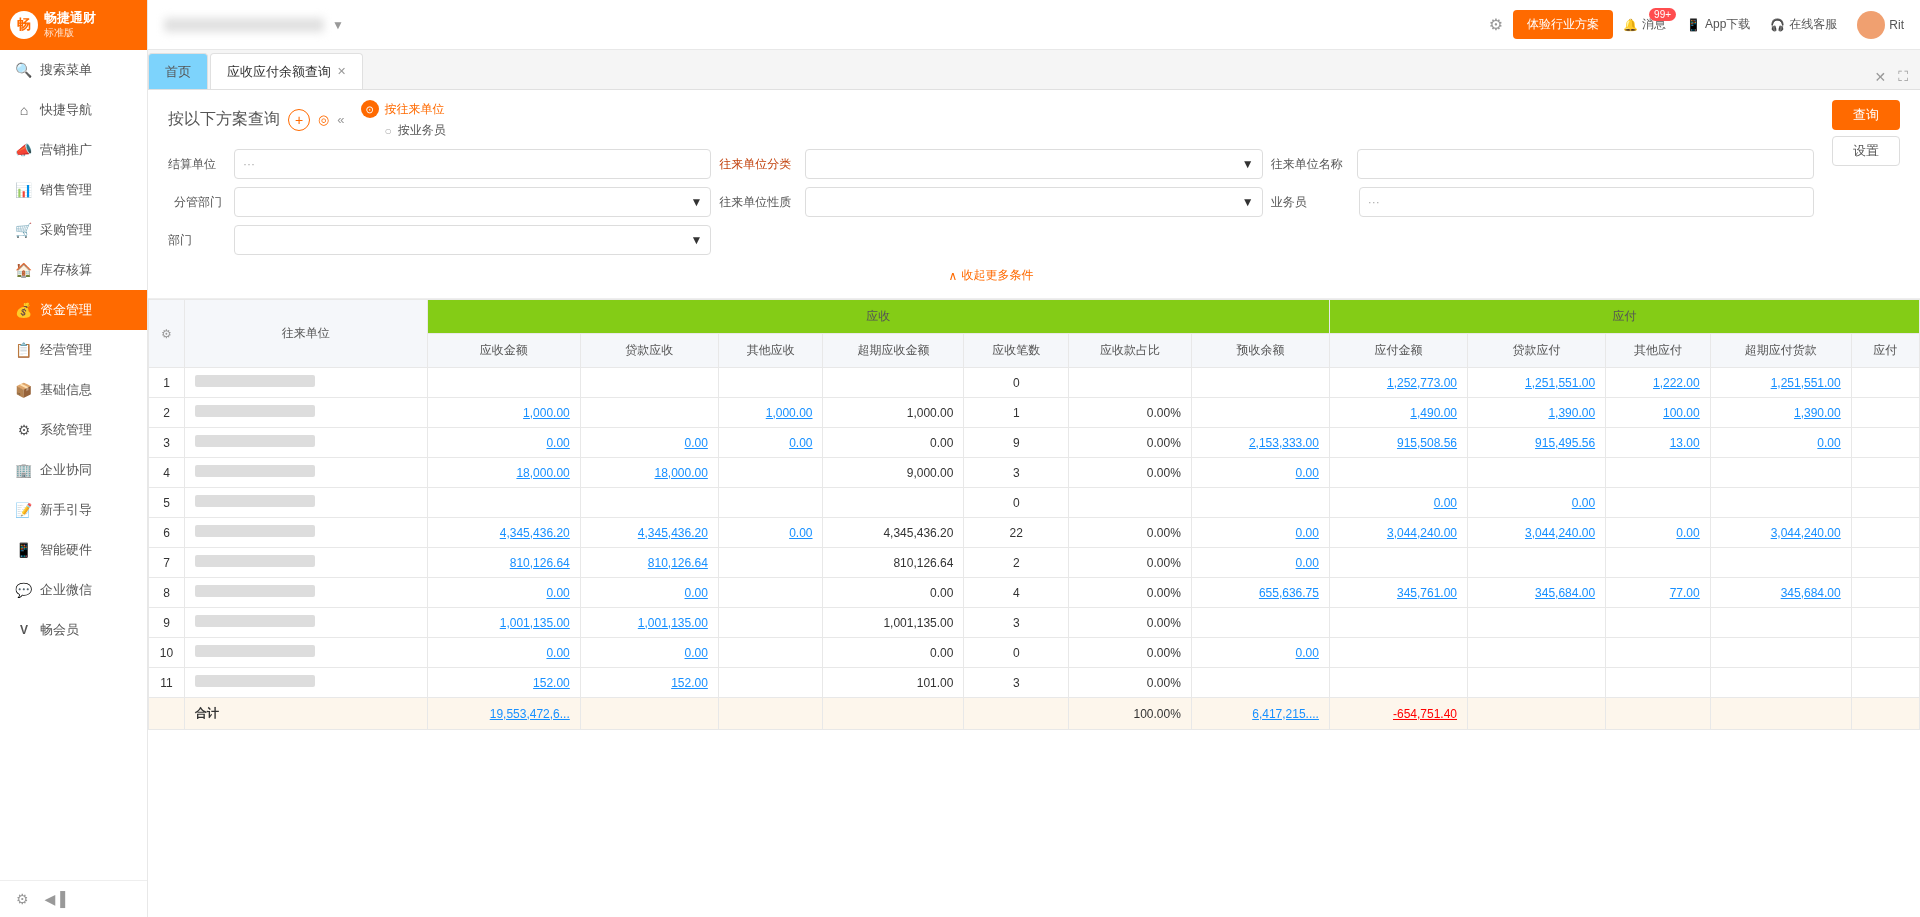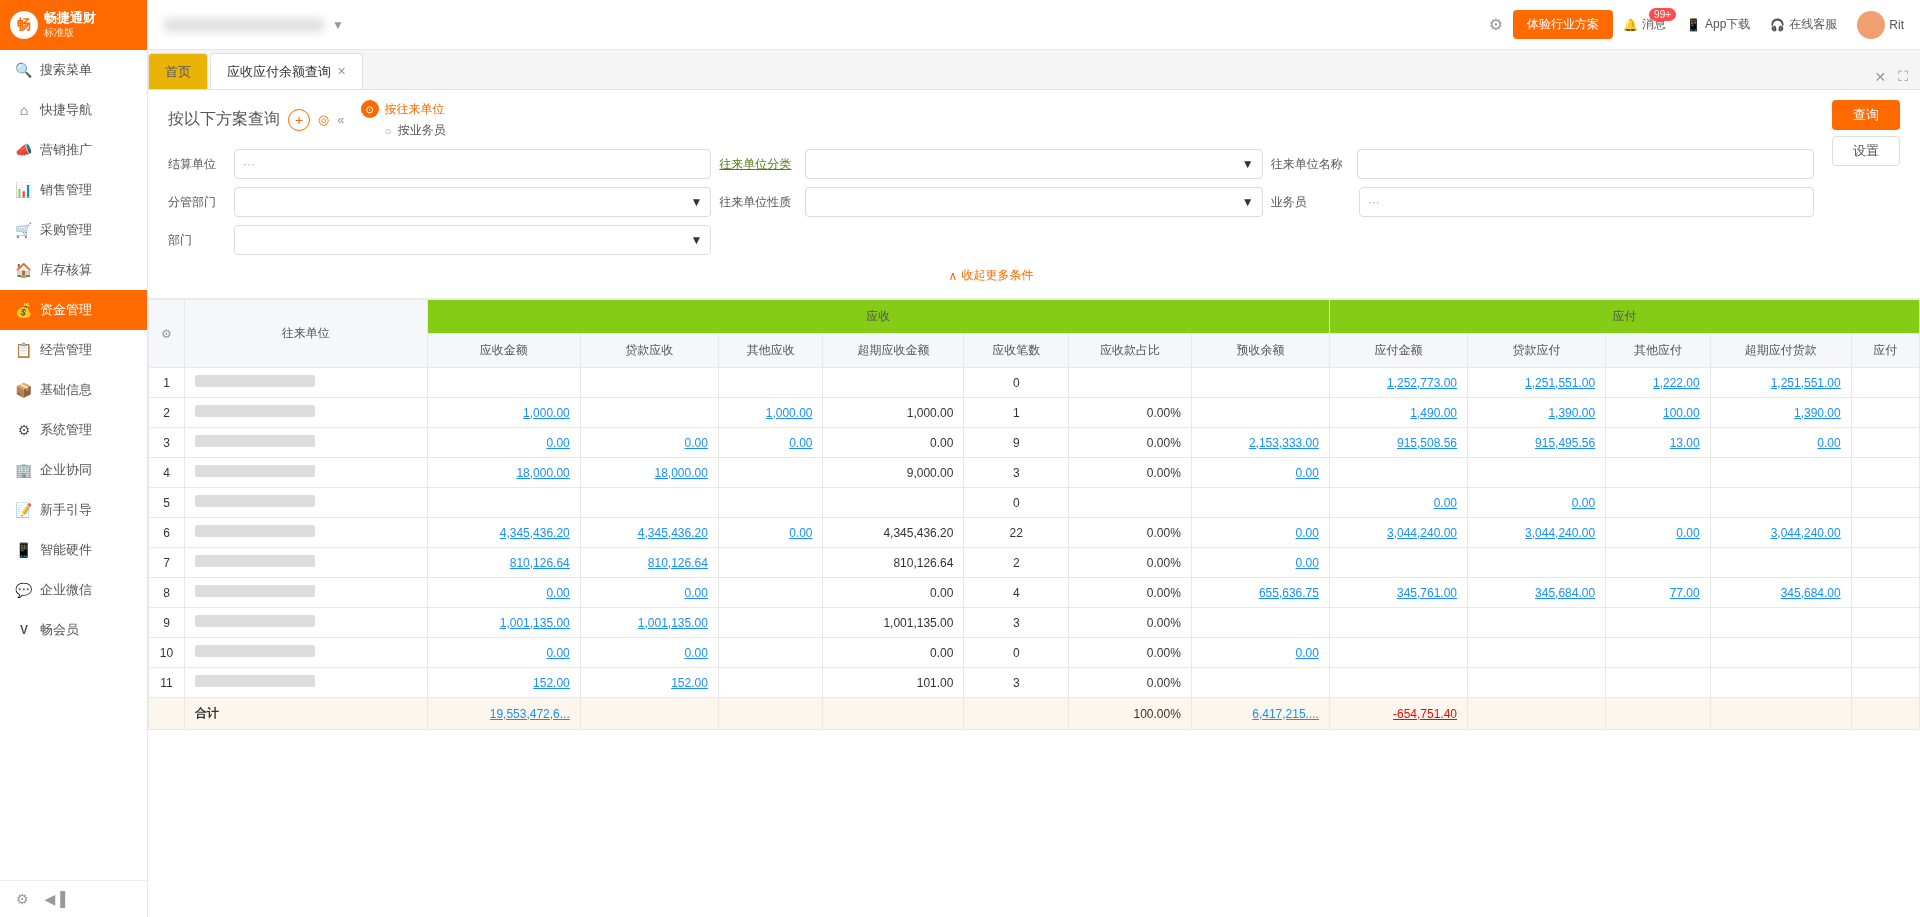--- a/index.html
+++ b/index.html
@@ -28,21 +28,21 @@
     .header-btn { background: #ff6a00; color: #fff; border: none; border-radius: 4px; padding: 6px 14px; font-size: 12px; cursor: pointer; }
     .gear-btn { color: #999; cursor: pointer; font-size: 16px; }
     .notification { display: flex; align-items: center; gap: 4px; color: #555; font-size: 12px; cursor: pointer; position: relative; }
     .badge { background: #ff4d4f; color: #fff; border-radius: 10px; padding: 1px 5px; font-size: 10px; position: absolute; top: -8px; right: -10px; }
     .header-right { display: flex; align-items: center; gap: 20px; }
     .user-avatar { width: 28px; height: 28px; border-radius: 50%; background: #ccc; }
 
     
     .tabs-bar { height: 40px; background: #f5f5f5; border-bottom: 1px solid #e0e0e0; display: flex; align-items: flex-end; flex-shrink: 0; }
     .tab { height: 36px; padding: 0 16px; display: flex; align-items: center; gap: 6px; cursor: pointer; font-size: 13px; border: 1px solid #e0e0e0; border-bottom: none; margin-right: 2px; background: #fff; border-radius: 4px 4px 0 0; color: #555; }
-    .tab.home { background: #eab308; }
+    .tab.home { background: #7dd3fc; }
     .tab.active { background: #fff; color: #333; font-weight: 500; }
     .tab-close { color: #999; font-size: 11px; cursor: pointer; }
     .tab-controls { margin-left: auto; display: flex; align-items: center; gap: 4px; padding-right: 8px; }
     .tab-ctrl-btn { color: #999; cursor: pointer; font-size: 14px; padding: 4px; }
 
     
     .page-content { flex: 1; background: #f5f5f5; overflow: hidden; display: flex; flex-direction: column; }
 
     
     .page-header { background: #fff; padding: 12px 20px 0; border-bottom: 1px solid #eee; flex-shrink: 0; }
@@ -229,32 +229,32 @@
 
           <div style="display:grid; grid-template-columns: 1fr 1fr 1fr; gap:8px; margin-top:4px;">
 
             <div style="display:flex; align-items:center; gap:6px;">
               <span style="color:#555; width:60px; flex-shrink:0;">结算单位</span>
               <div class="filter-input" style="flex:1;">
                 <span class="dots">···</span>
               </div>
             </div>
             <div style="display:flex; align-items:center; gap:6px;">
-              <span style="color:#4d7c0f; width:80px; flex-shrink:0;text-decoration:underline;">往来单位分类</span>
+              <span style="color:#c2410c; width:80px; flex-shrink:0;">往来单位分类</span>
               <div class="filter-select" style="flex:1;">
                 <span></span>
                 <span>▼</span>
               </div>
             </div>
             <div style="display:flex; align-items:center; gap:6px;">
               <span style="color:#555; width:80px; flex-shrink:0;">往来单位名称</span>
               <input type="text" style="flex: 1 1 0%; height: 30px; border: 1px solid rgb(221, 221, 221); border-radius: 4px; padding: 0px 8px; font-size: 12px;">
             </div>
 
-            <div style="display:flex; align-items:center; gap:6px;">
+            <div style="display:flex; align-items:center; gap:6px;text-align:center;">
               <span style="color:#555; width:60px; flex-shrink:0;">分管部门</span>
               <div class="filter-select" style="flex:1;">
                 <span></span>
                 <span>▼</span>
               </div>
             </div>
             <div style="display:flex; align-items:center; gap:6px;">
               <span style="color:#555; width:80px; flex-shrink:0;">往来单位性质</span>
               <div class="filter-select" style="flex:1;">
                 <span></span>

